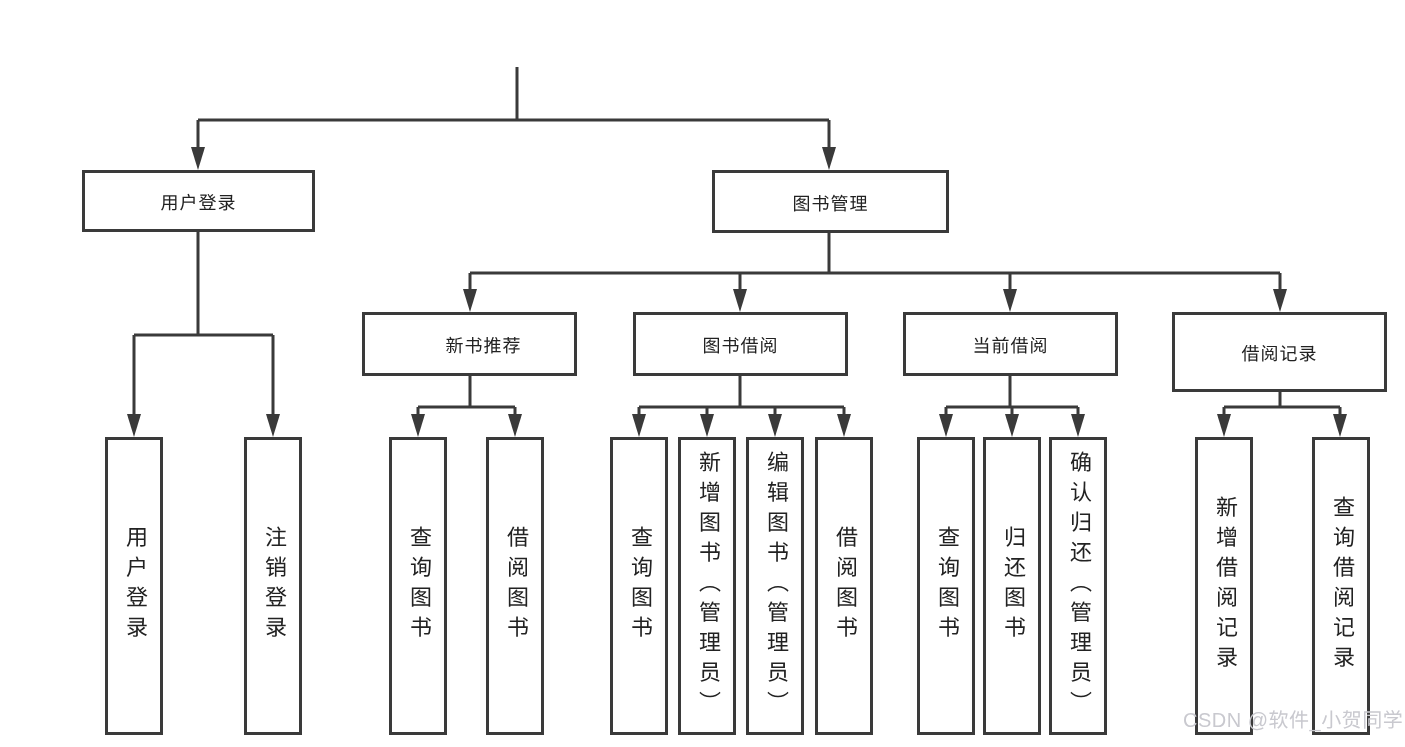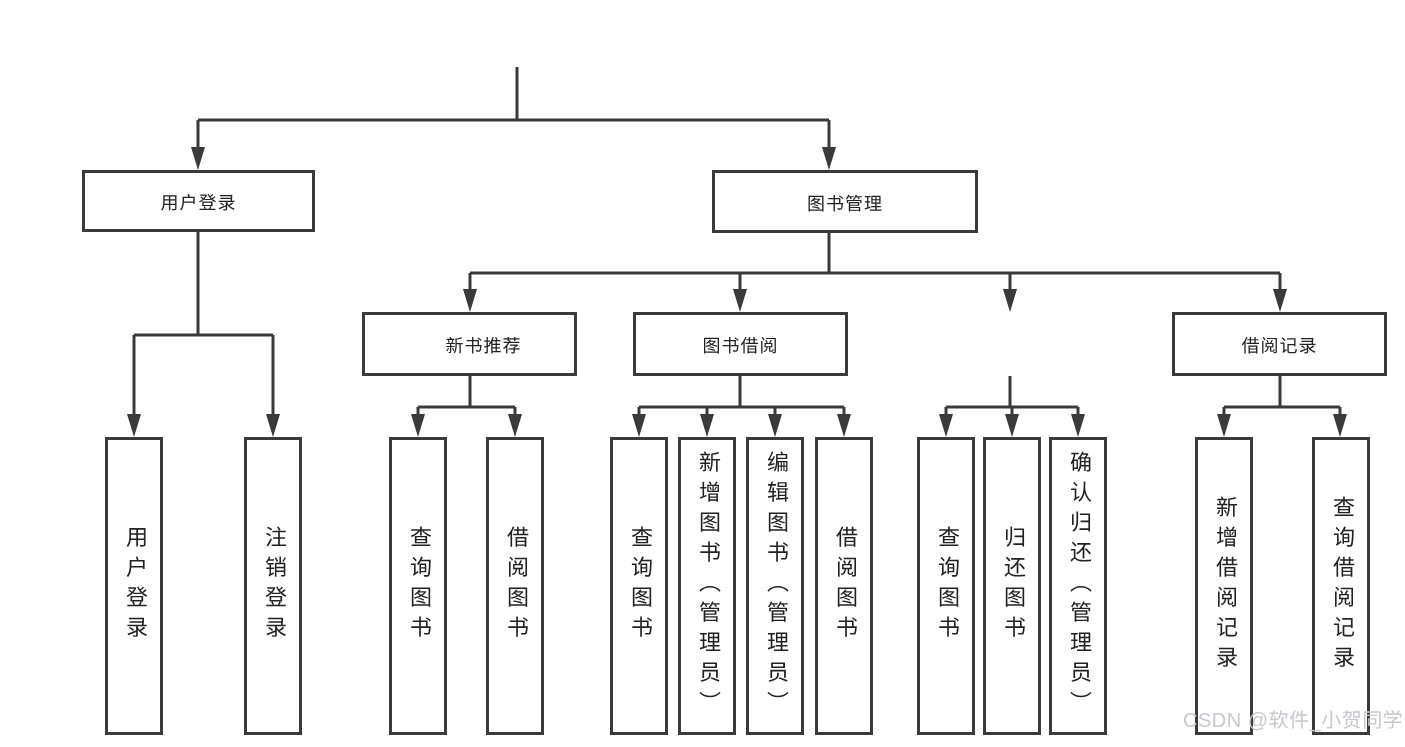--- a/index.html
+++ b/index.html
@@ -76,31 +76,34 @@
       <polygon points="1071,414 1085,414 1078,437"></polygon>
       <polygon points="1217,414 1231,414 1224,437"></polygon>
       <polygon points="1333,414 1347,414 1340,437"></polygon>
     </g>
   </svg>
 
 
   <div class="hbox" style="left:82px;top:170px;width:233px;height:62px;">
     <span>用户登录</span>
   </div>
-  <div class="hbox" style="left:712px;top:170px;width:266px;height:63px;">
+  <div class="hbox" style="left:712px;top:170px;width:237px;height:63px;">
     <span>图书管理</span>
   </div>
 
   <div class="hbox" style="left:362px;top:312px;width:215px;height:64px;padding-left:28px;">
     <span>新书推荐</span>
   </div>
   <div class="hbox" style="left:633px;top:312px;width:215px;height:64px;">
     <span>图书借阅</span>
   </div>
-  <div class="hbox" style="left:1172px;top:312px;width:215px;height:64px;">
+  <div class="hbox" style="left:903px;top:312px;width:215px;height:64px;">
+    <span>当前借阅</span>
+  </div>
+  <div class="hbox" style="left:1172px;top:312px;width:215px;height:80px;">
     <span>借阅记录</span>
   </div>
 
   <div class="vbox" style="left:105px;">
     <span class="vlabel">用户登录</span>
   </div>
   <div class="vbox" style="left:244px;">
     <span class="vlabel">注销登录</span>
   </div>
 

